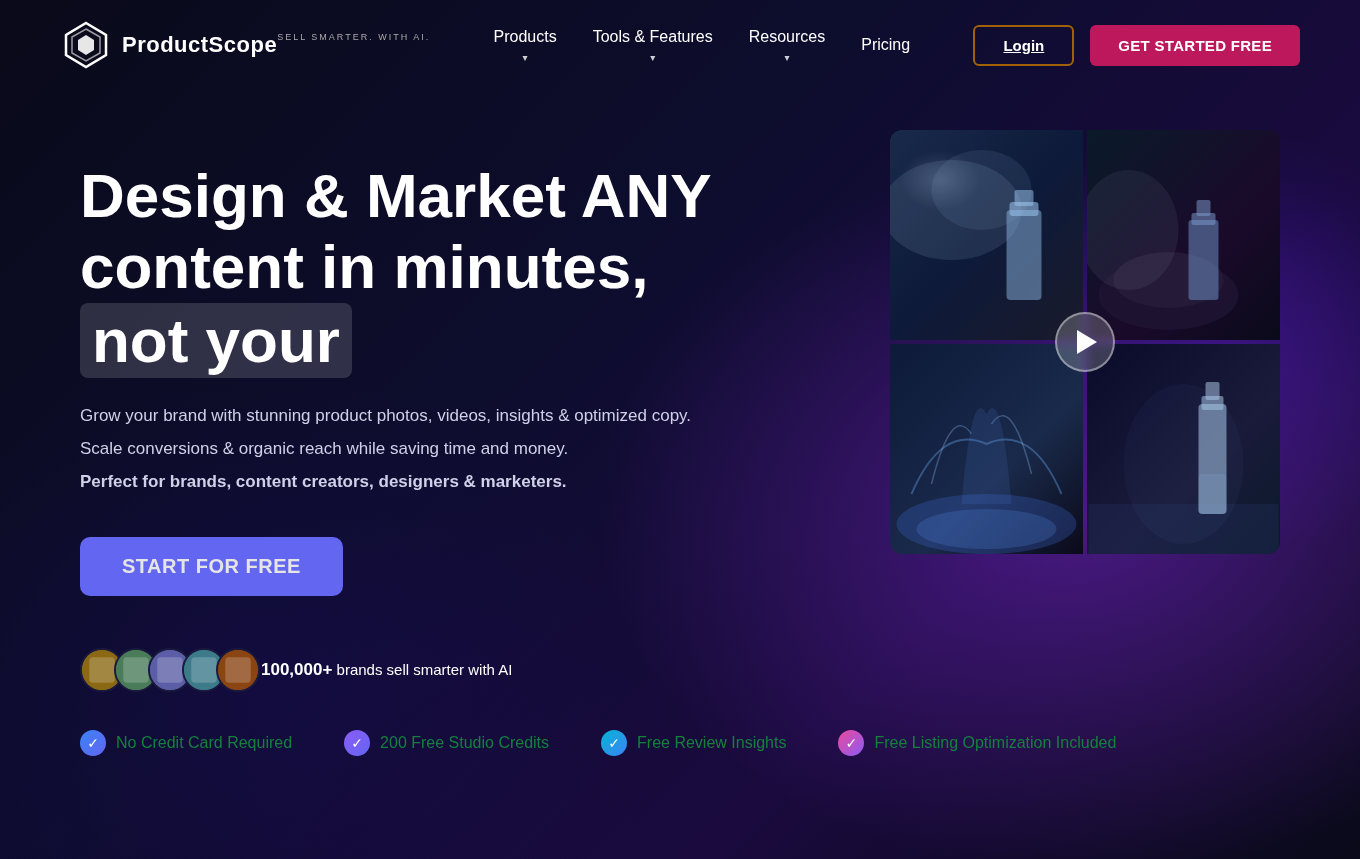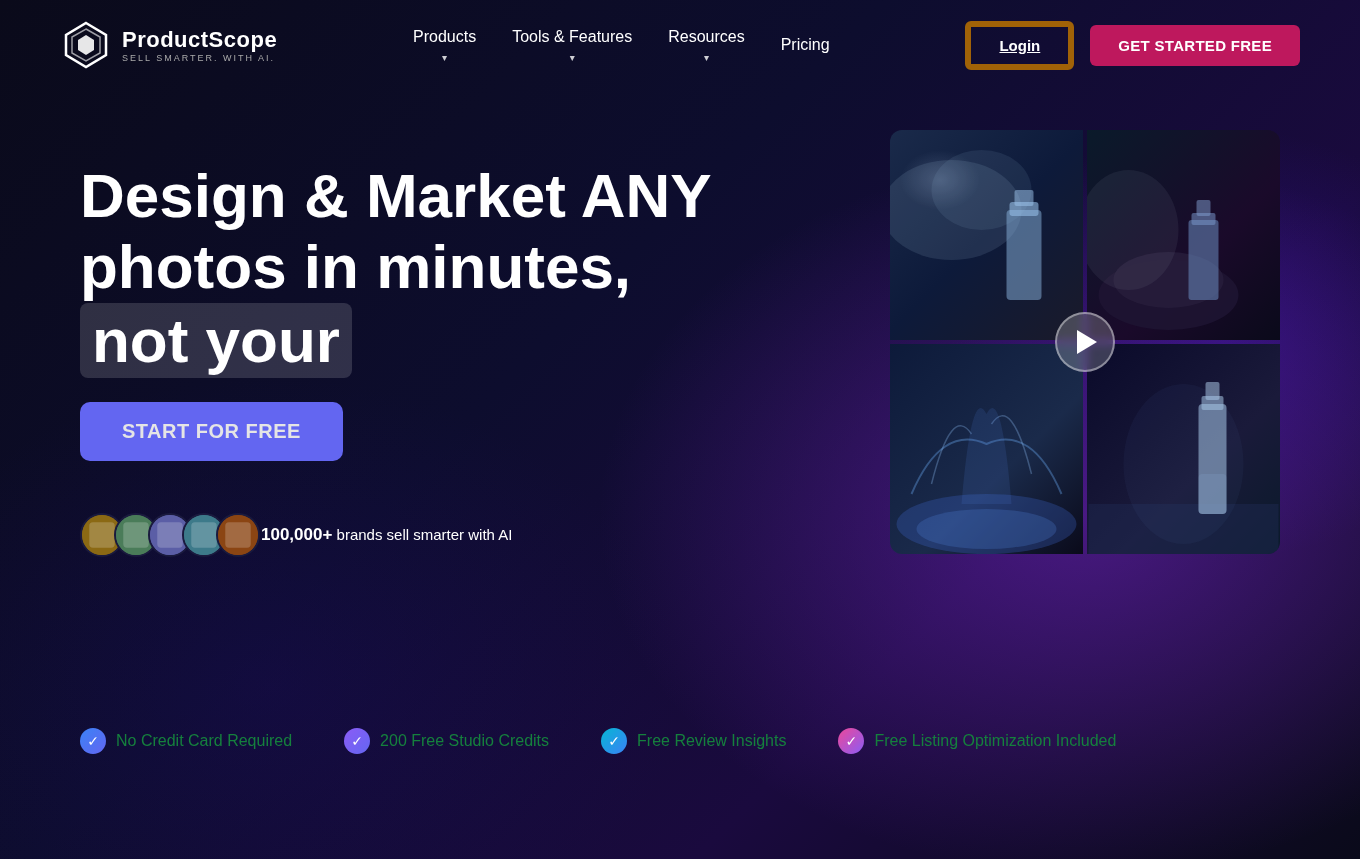--- a/index.html
+++ b/index.html
@@ -44,21 +44,21 @@
       gap: 10px;
     }
 
     .logo-icon {
       width: 52px;
       height: 52px;
     }
 
     .logo-text-area {
       display: flex;
-      flex-direction: column;
+      flex-direction: row;
     }
 
     .logo-main {
       color: #fff;
       font-size: 22px;
       font-weight: 700;
       letter-spacing: 0.5px;
     }
 
     .logo-sub {
@@ -92,21 +92,21 @@
     }
 
     .nav-right {
       display: flex;
       align-items: center;
       gap: 16px;
     }
 
     .btn-login {
       background: transparent;
-      border: 6px solid #a16207;
+      border: 2px solid #a16207;
       color: #fff;
       padding: 10px 28px;
       border-radius: 6px;
       font-size: 15px;
       font-weight: 600;
       cursor: pointer;
       text-decoration: underline;
     }
 
     .btn-get-started {
@@ -395,24 +395,29 @@
     <div class="nav-right">
       <button class="btn-login">Login</button>
       <button class="btn-get-started">GET STARTED FREE</button>
     </div>
   </nav>
 
   <section class="hero">
     <div class="hero-left">
       <h1 class="hero-title">
         <span>Design &amp; Market ANY</span><br>
-        <span>photos in minutes,</span><br>
+        <span>content in minutes,</span><br>
         <span class="highlight">not your</span>
       </h1>
 
+      <div class="hero-desc">
+        <p>Grow your brand with stunning product photos, videos, insights &amp; optimized copy.</p>
+        <p>Scale conversions &amp; organic reach while saving time and money.</p>
+        <p class="bold">Perfect for brands, content creators, designers &amp; marketers.</p>
+      </div>
 
       <button class="btn-start">START FOR FREE</button>
 
       <div class="social-proof">
         <div class="avatar-stack">
           <div class="avatar-item" style="background:#8B6914;">
             <svg viewBox="0 0 44 44">
                 <circle cx="22" cy="22" r="22" fill="#8B6914"></circle>
                 <rect x="8" y="8" width="28" height="28" rx="4" fill="rgba(255,255,255,0.2)"></rect>
               </svg>

